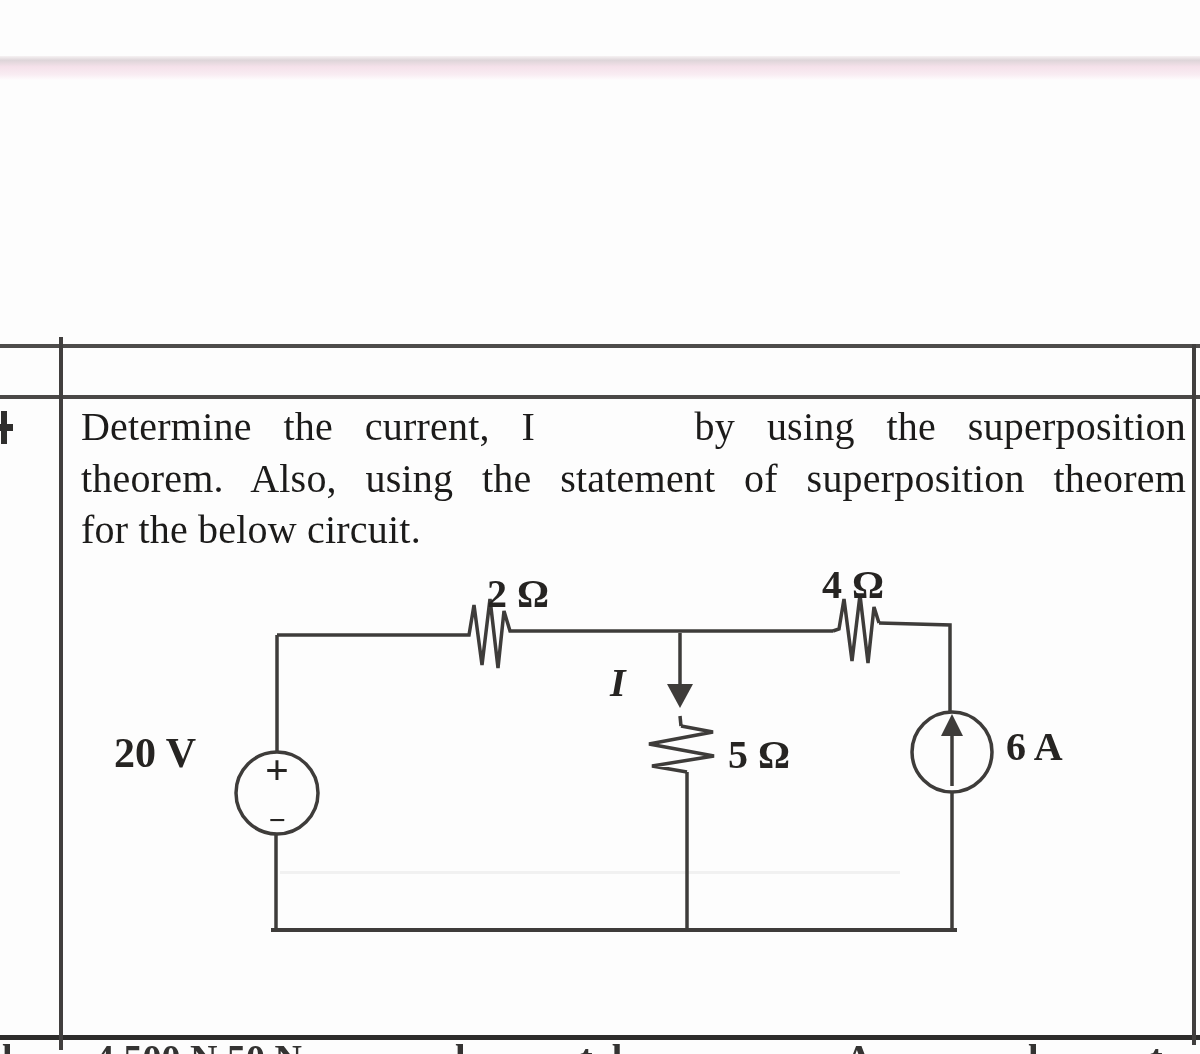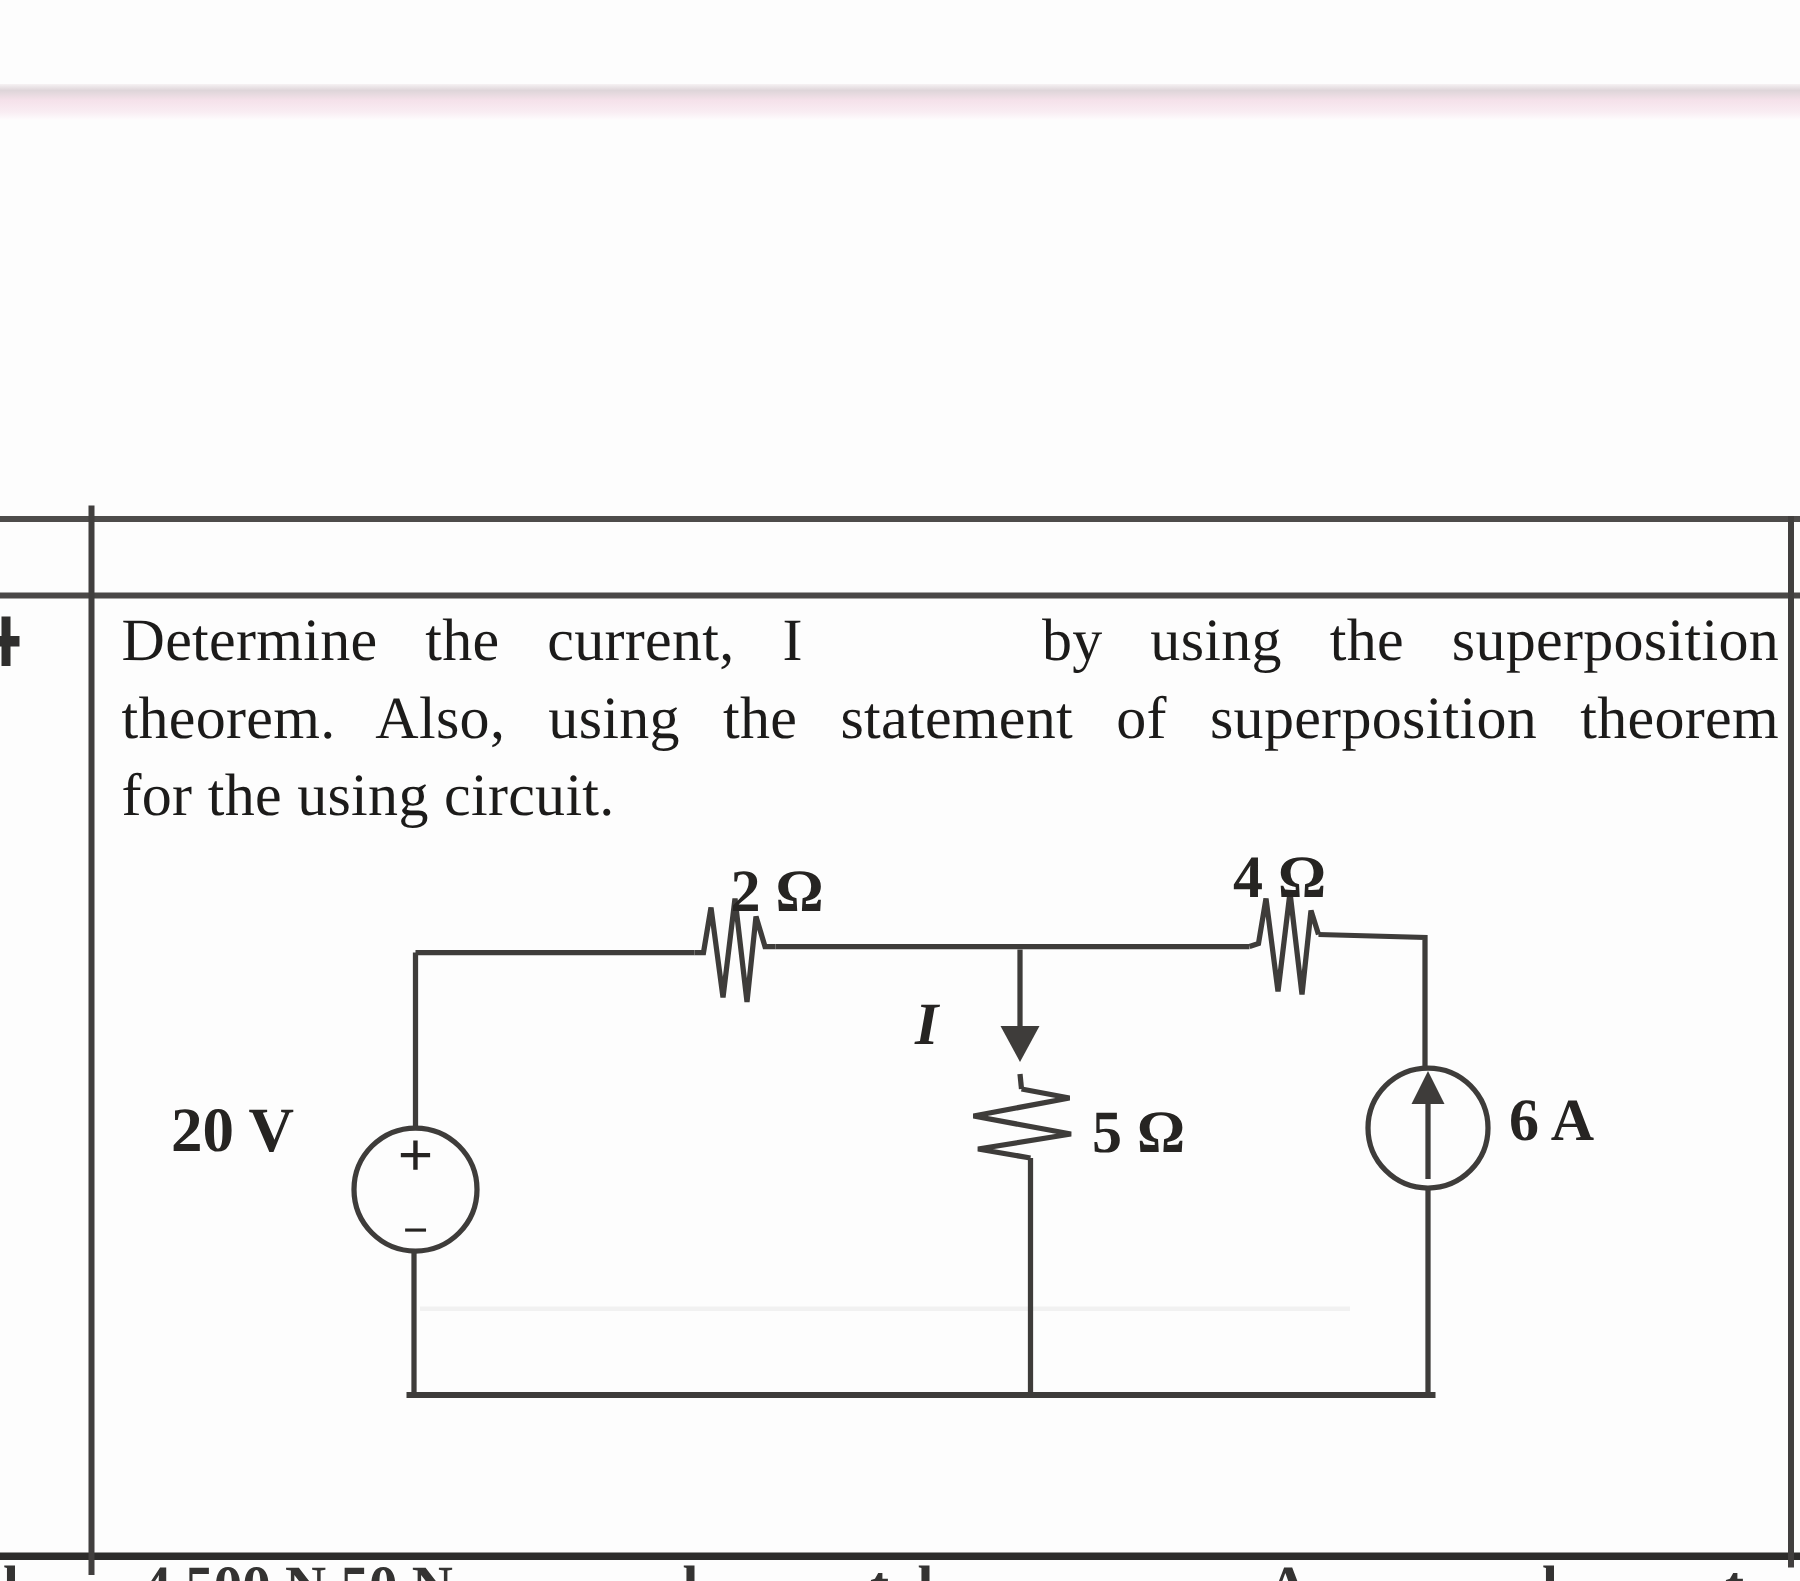--- a/index.html
+++ b/index.html
@@ -72,21 +72,21 @@
   <div class="vline vline-right"></div>
 
   <div>
     <div class="qnum-stem"></div>
     <div class="qnum-bar"></div>
   </div>
 
   <div class="qtext">
     <div class="just">Determine the current, I&nbsp;&nbsp;&nbsp;&nbsp; by using the superposition</div>
     <div class="just">theorem. Also, using the statement of superposition theorem</div>
-    <div>for the using circuit.</div>
+    <div>for the below circuit.</div>
   </div>
 
   <div class="ghost-line"></div>
 
   <svg class="circuit" width="1200" height="420" viewBox="0 0 1200 420">
 
     <g stroke="#3e3c3a" stroke-width="3.5" fill="none">
 
       <path d="M277,79 L463,79"></path>
 

